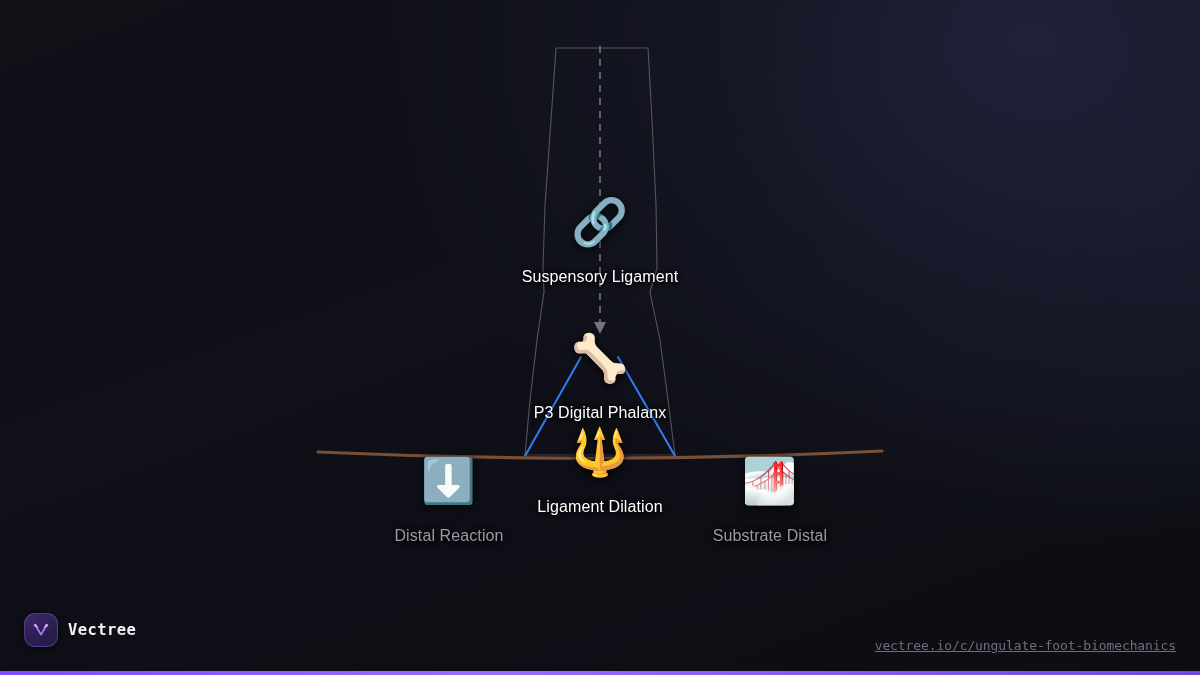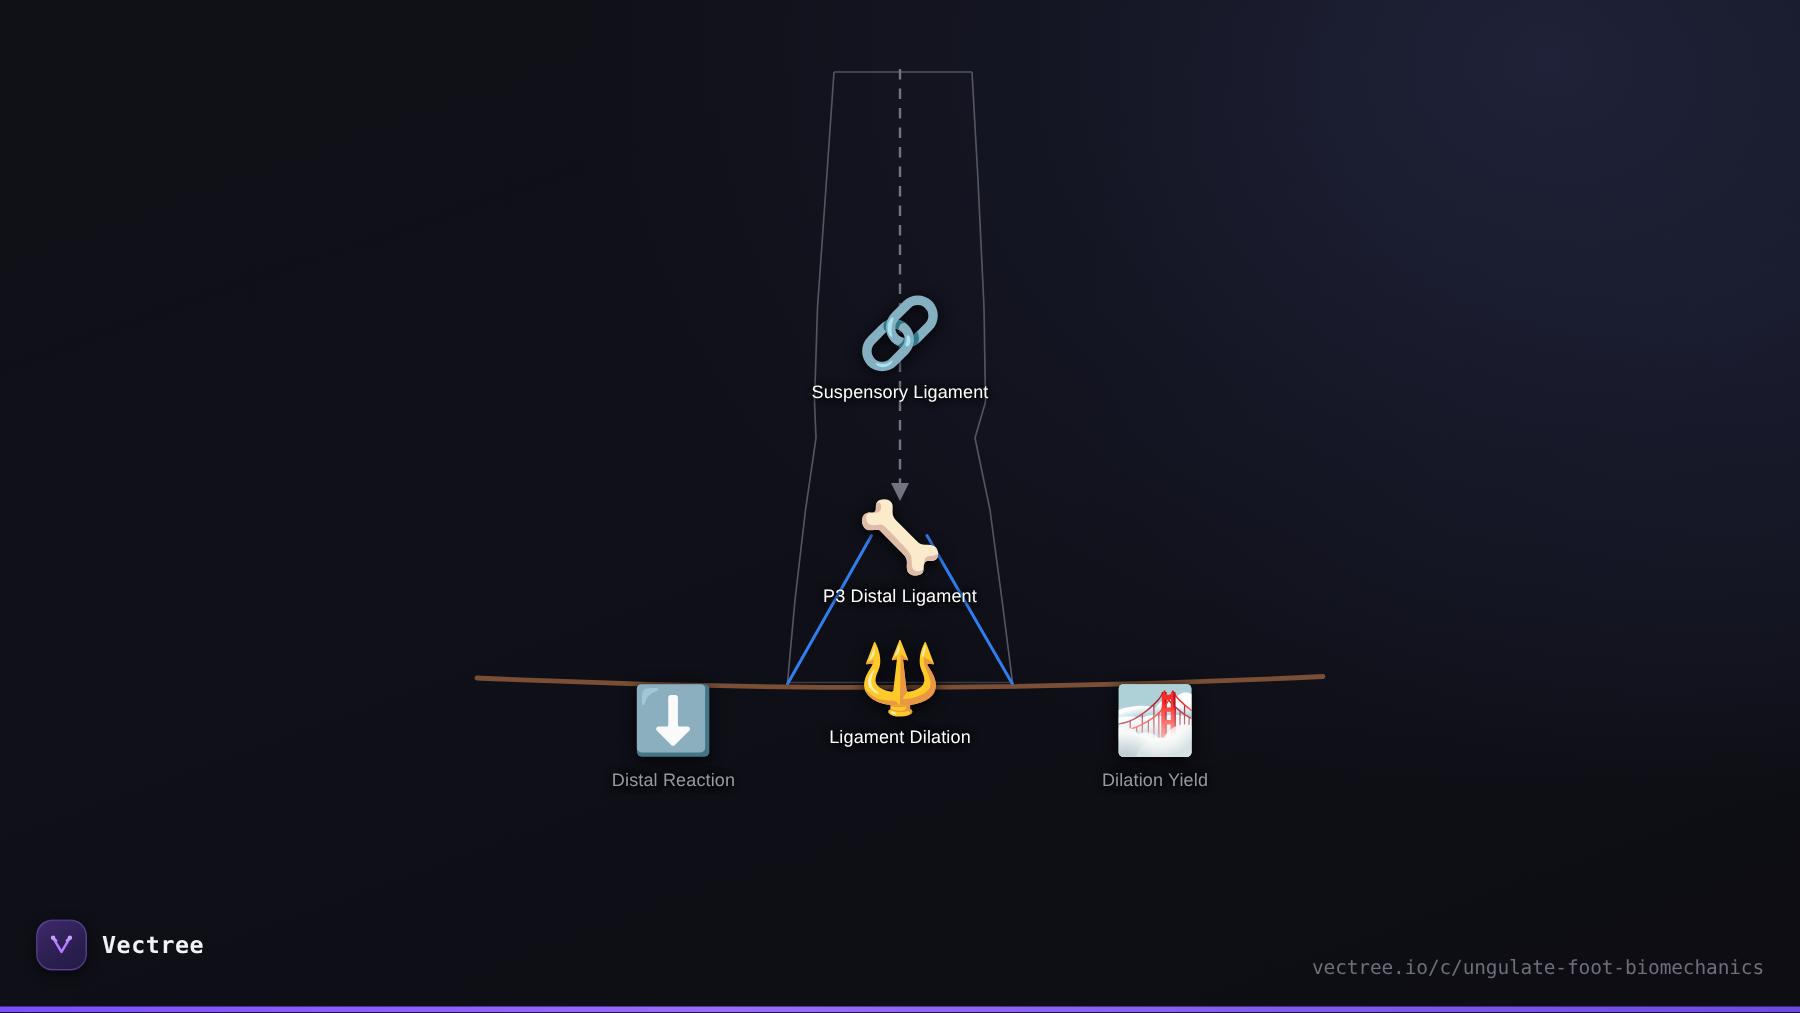--- a/index.html
+++ b/index.html
@@ -32,22 +32,22 @@
   }
   .node-emoji {
     font-size:46px;
     line-height:1;
     height:52px;
     display:flex; align-items:center; justify-content:center;
     filter:drop-shadow(0 2px 5px rgba(0,0,0,0.85));
   }
   .node-emoji.small { font-size:44px; }
   .node-label {
-    margin-top:6px;
-    font-size:12px;
+    margin-top:20px;
+    font-size:16px;
     letter-spacing:0.1px;
     white-space:nowrap;
     text-shadow:0 1px 3px rgba(0,0,0,0.95), 0 0 6px rgba(0,0,0,0.8);
   }
   .node-label.primary { color:#ffffff; }
   .node-label.muted   { color:#9a9aa6; }
 
   
   #footer {
     position:absolute;
@@ -82,20 +82,21 @@
     letter-spacing:-0.4px;
     max-width:800px;
   }
   #url {
     position:absolute;
     right:24px; bottom:22px;
     color:#6e6e7c;
     font-family:"DejaVu Sans Mono", monospace;
     font-size:13px;
     letter-spacing:-0.1px;
+    text-decoration:underline;
   }
   #accent-bar {
     position:absolute;
     left:0; right:0; bottom:0;
     height:4px;
     background:linear-gradient(90deg,#7c4dff 0%,#9a6bff 40%,#6d4ae0 100%);
   }
 </style>
 </head>
 <body>
@@ -120,36 +121,36 @@
       <path d="M318,452 Q600,465 882,451" fill="none" stroke="#7a4f35" stroke-width="3.2" stroke-linecap="round"></path>
     </svg>
 
     <div class="node" style="left:600px; top:196px;">
       <div class="node-emoji">🔗</div>
       <div class="node-label primary">Suspensory Ligament</div>
     </div>
 
     <div class="node" style="left:600px; top:332px;">
       <div class="node-emoji">🦴</div>
-      <div class="node-label primary">P3 Distal Ligament</div>
+      <div class="node-label primary">P3 Digital Phalanx</div>
     </div>
 
     <div class="node" style="left:600px; top:426px;">
       <div class="node-emoji">🔱</div>
       <div class="node-label primary">Ligament Dilation</div>
     </div>
 
     <div class="node" style="left:449px; top:455px;">
       <div class="node-emoji small">⬇️</div>
       <div class="node-label muted">Distal Reaction</div>
     </div>
 
     <div class="node" style="left:770px; top:455px;">
       <div class="node-emoji small">🌁</div>
-      <div class="node-label muted">Dilation Yield</div>
+      <div class="node-label muted">Substrate Distal</div>
     </div>
   </div>
 
   <div id="footer">
 
     <div id="brand">
       <div id="brand-mark">
         <svg width="20" height="20" viewBox="0 0 20 20">
           <path d="M4.4 5.2 L10 14.6 L15.6 5.2" fill="none" stroke="#b37bff" stroke-width="1.7" stroke-linecap="round" stroke-linejoin="round"></path>
           <path d="M4.4 5.2 L6.6 7.0 M15.6 5.2 L13.4 7.0" stroke="#c89bff" stroke-width="1.4" stroke-linecap="round"></path>

